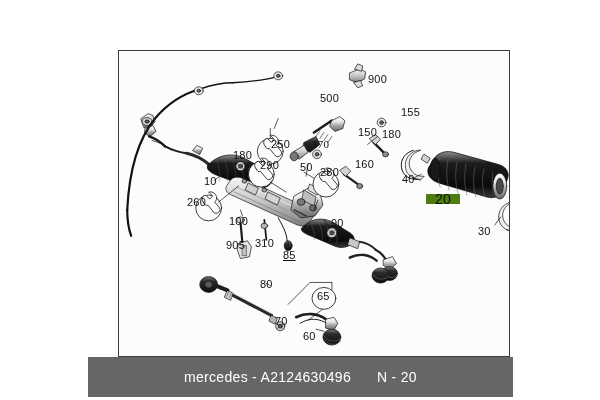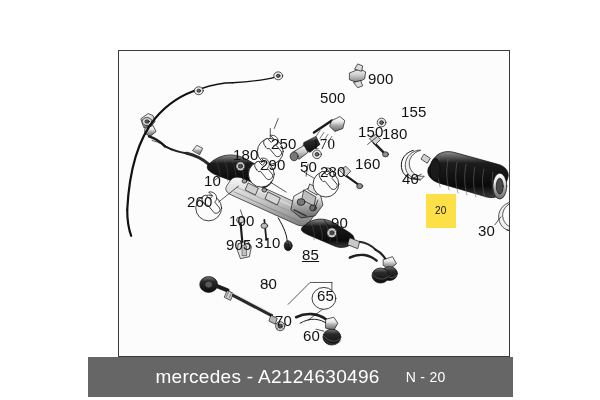--- a/index.html
+++ b/index.html
@@ -20,49 +20,49 @@
     background:#fcfcfc;
     border:1px solid #3a3a3a;
     box-sizing:border-box;
     overflow:hidden;
   }
   .diagram-svg{position:absolute;left:0;top:0;width:100%;height:100%;}
 
   
   .callout{
     position:absolute;
-    font-size:15px;
+    font-size:11px;
     line-height:10px;
     color:#111111;
     letter-spacing:0.2px;
     white-space:nowrap;
     font-family:"Liberation Sans", sans-serif;
   }
   .callout.hl{
-    background:#fde047;
+    background:#4d7c0f;
     color:#101010;
-    padding:12px 9px;
-    font-size:10px;
+    padding:0 9px;
+    font-size:14px;
     line-height:10px;
   }
 
   
   .footer-bar{
     position:absolute;
     left:88px; top:357px;
     width:425px; height:40px;
     background:#666666;
     display:flex;
     align-items:center;
     justify-content:center;
     gap:26px;
   }
   .footer-main{
     color:#ffffff;
-    font-size:19px;
+    font-size:14px;
     letter-spacing:0.3px;
     font-family:"Liberation Sans", sans-serif;
     white-space:nowrap;
   }
   .footer-group{
     color:#ffffff;
     font-size:14px;
     letter-spacing:0.3px;
     font-family:Liberation Sans, sans-serif;
     white-space:nowrap;
@@ -383,21 +383,21 @@
     <div class="callout" style="left:85px;top:125px;">10</div>
     <div class="callout" style="left:201px;top:116px;">280</div>
     <div class="callout" style="left:283px;top:123px;">40</div>
     <div class="callout" style="left:68px;top:146px;">260</div>
     <div class="callout hl" style="left:307px;top:143px;">20</div>
     <div class="callout" style="left:110px;top:165px;">100</div>
     <div class="callout" style="left:212px;top:167px;">90</div>
     <div class="callout" style="left:136px;top:187px;">310</div>
     <div class="callout" style="left:107px;top:189px;">905</div>
     <div class="callout" style="left:359px;top:175px;">30</div>
-    <div class="callout" style="left:183px;top:199px;text-decoration:underline;">85</div>
+    <div class="callout" style="left:164px;top:199px;text-decoration:underline;">85</div>
     <div class="callout" style="left:141px;top:228px;">80</div>
     <div class="callout" style="left:198px;top:240px;">65</div>
     <div class="callout" style="left:156px;top:265px;">70</div>
     <div class="callout" style="left:184px;top:280px;">60</div>
 
   </div>
 
   <div class="footer-bar">
     <span class="footer-main">mercedes - A2124630496</span>
     <span class="footer-group">N - 20</span>

